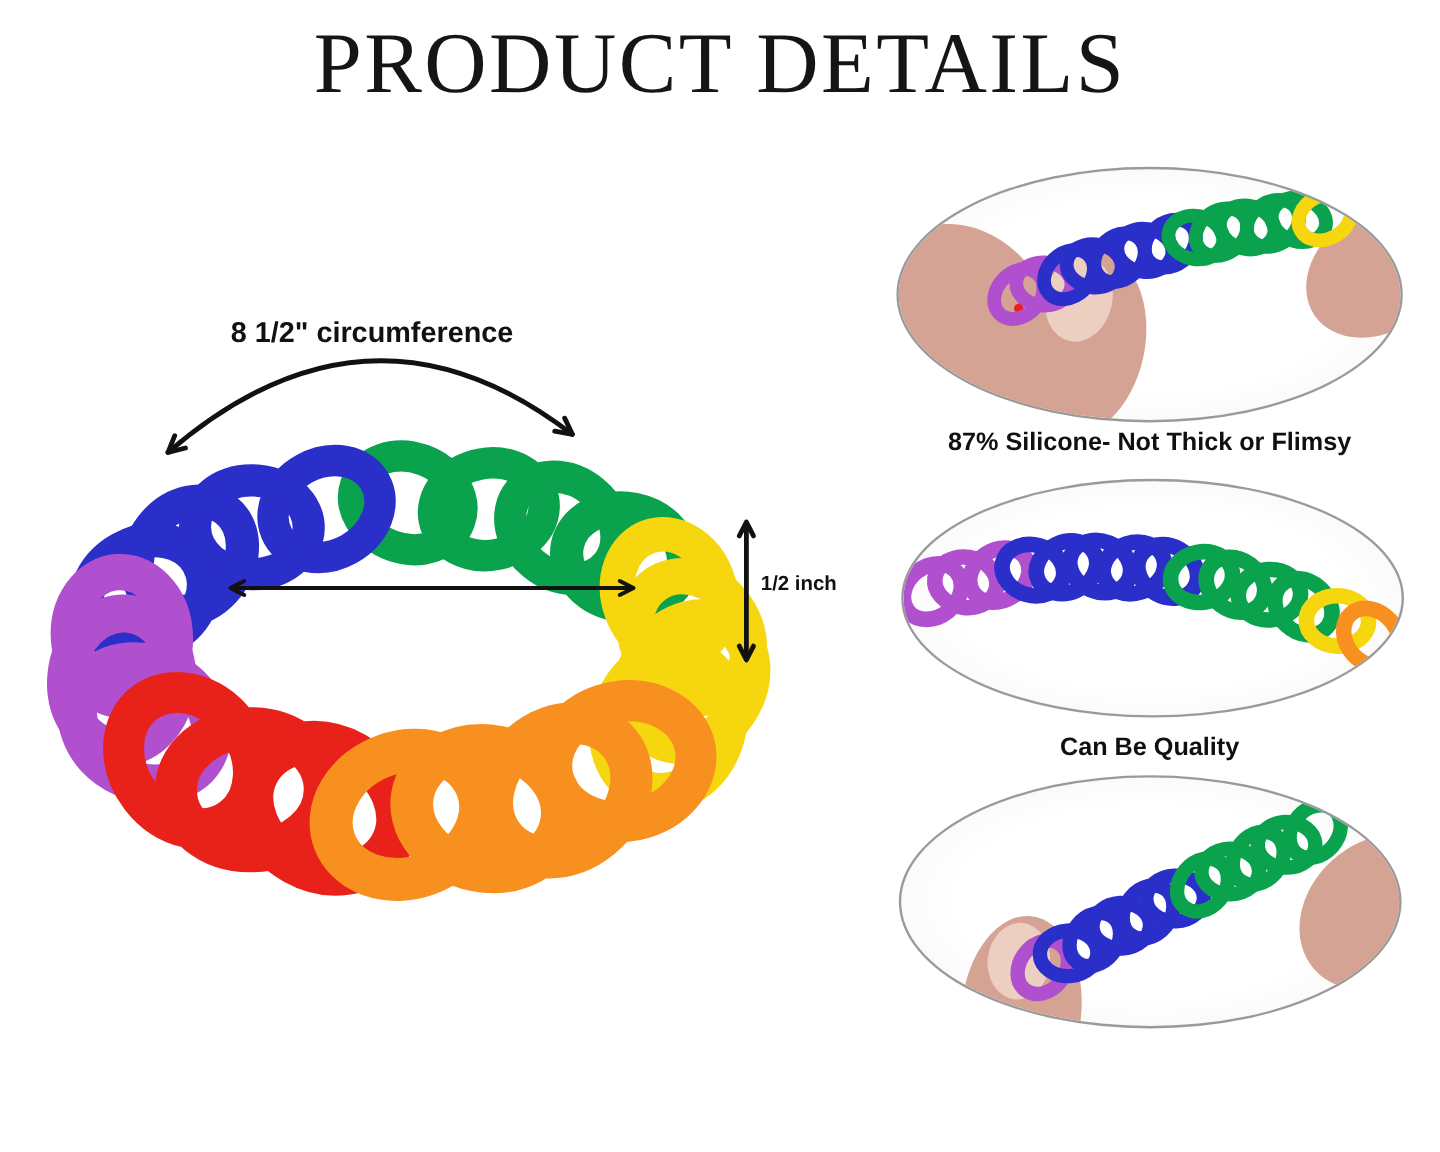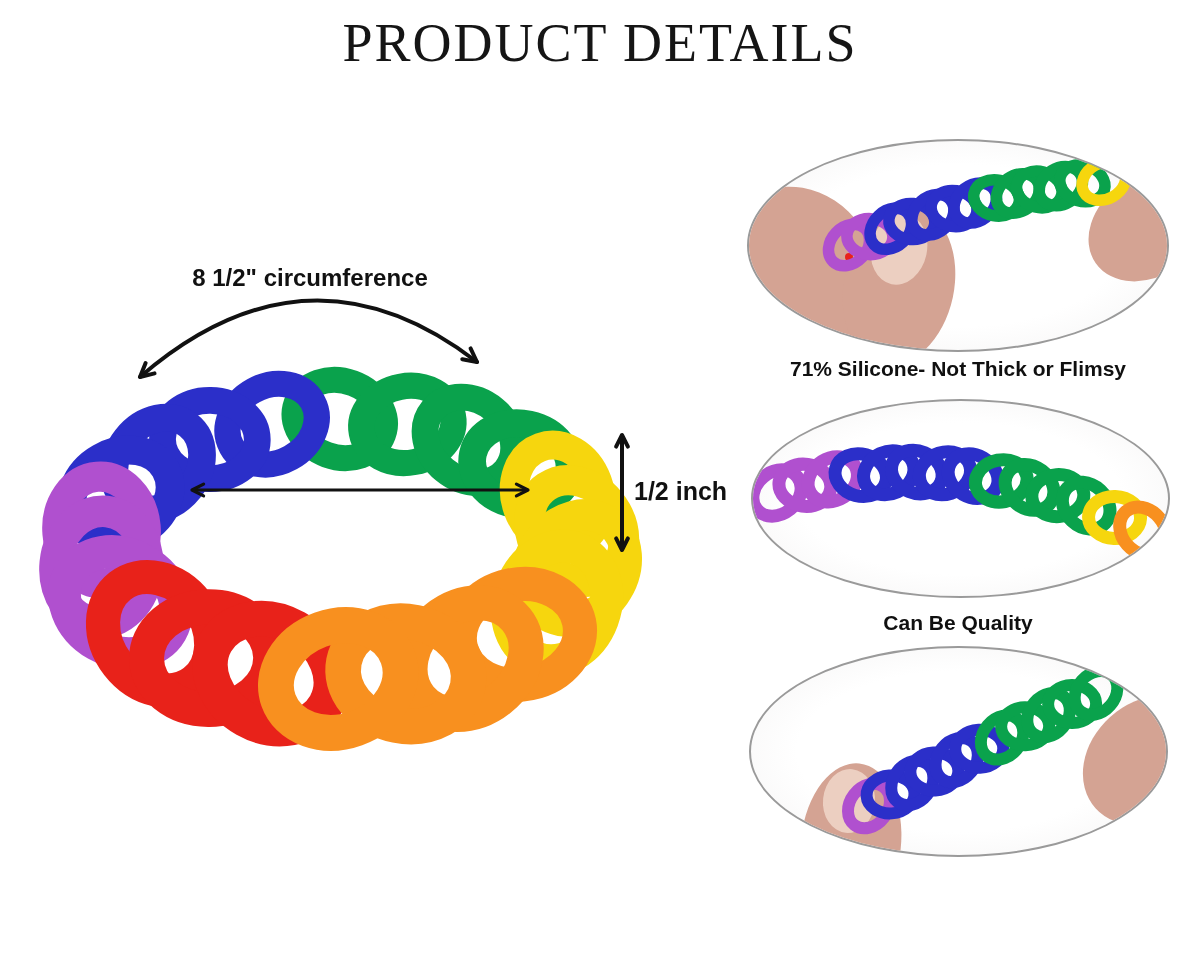--- a/index.html
+++ b/index.html
@@ -1,24 +1,24 @@
 <!DOCTYPE html>
 <html><head>
 <meta charset="utf-8">
 <style>
   html,body{margin:0;padding:0;background:#ffffff;}
   .page{position:relative;width:1200px;height:960px;background:#ffffff;overflow:hidden;
         font-family:"Liberation Sans",sans-serif;color:#141414;}
   .title{position:absolute;top:12px;left:0;width:100%;text-align:center;margin:0;
-         font-family:"Liberation Serif",serif;font-weight:400;font-size:54px;
+         font-family:"Liberation Serif",serif;font-weight:400;font-size:72px;
          letter-spacing:2px;color:#151515;}
   .mlabel{position:absolute;font-weight:700;font-size:24px;color:#111;white-space:nowrap;}
   .lbl-circ{left:140px;top:264px;width:340px;text-align:center;}
   .lbl-width{left:252px;top:459px;width:200px;text-align:center;z-index:6;}
-  .lbl-height{left:634px;top:477px;font-size:25px;z-index:6;}
+  .lbl-height{left:634px;top:477px;font-size:17px;z-index:6;}
   .bracelet-svg{position:absolute;left:28px;top:352px;width:715px;height:400px;}
   .annot-svg{position:absolute;left:0;top:240px;width:760px;height:560px;z-index:5;pointer-events:none;}
   .oval{position:absolute;border:2px solid #9a9a9a;border-radius:50%;overflow:hidden;
         background:radial-gradient(ellipse at center,#ffffff 55%,#f3f2f2 100%);}
   .oval svg{position:absolute;left:0;top:0;width:100%;height:100%;}
   .oval1{left:747px;top:139px;width:418px;height:209px;}
   .oval2{left:751px;top:399px;width:415px;height:195px;}
   .oval3{left:749px;top:646px;width:415px;height:207px;}
   .caption{position:absolute;left:742px;width:432px;text-align:center;
            font-weight:700;font-size:21px;color:#101010;white-space:nowrap;}
@@ -88,21 +88,21 @@
         <ellipse cx="205.03472222222223" cy="67.6111111111111" rx="23" ry="18" fill="none" stroke="#2b2fc9" stroke-width="11.5" transform="rotate(8.462325579197737 205.03472222222223 67.6111111111111)"></ellipse>
         <ellipse cx="226.25" cy="62" rx="23" ry="18" fill="none" stroke="#2b2fc9" stroke-width="11.5" transform="rotate(-38.089099338092296 226.25 62)"></ellipse>
         <ellipse cx="247.53472222222223" cy="56.94444444444444" rx="23" ry="18" fill="none" stroke="#0aa24c" stroke-width="11.5" transform="rotate(11.368476392658943 247.53472222222223 56.94444444444444)"></ellipse>
         <ellipse cx="268.8888888888889" cy="52.44444444444445" rx="23" ry="18" fill="none" stroke="#0aa24c" stroke-width="11.5" transform="rotate(-35.166764907137164 268.8888888888889 52.44444444444445)"></ellipse>
         <ellipse cx="290.3125" cy="48.5" rx="23" ry="18" fill="none" stroke="#0aa24c" stroke-width="11.5" transform="rotate(14.303303663854482 290.3125 48.5)"></ellipse>
         <ellipse cx="311.80555555555554" cy="45.111111111111114" rx="23" ry="18" fill="none" stroke="#0aa24c" stroke-width="11.5" transform="rotate(-32.223232489877276 311.80555555555554 45.111111111111114)"></ellipse>
         <ellipse cx="333.36805555555554" cy="42.27777777777778" rx="23" ry="18" fill="none" stroke="#0aa24c" stroke-width="11.5" transform="rotate(17.251685265287406 333.36805555555554 42.27777777777778)"></ellipse>
         <ellipse cx="355" cy="40" rx="23" ry="18" fill="none" stroke="#f6d60e" stroke-width="11.5" transform="rotate(-29.273895957351765 355 40)"></ellipse>
       </svg>
   </div>
-  <div class="caption cap1">71% Silicone- Not Thick or Flimsy</div>
+  <div class="caption cap1">87% Silicone- Not Thick or Flimsy</div>
 
   <div class="oval oval2">
     <svg id="oval2" viewBox="0 0 415 195">
         <ellipse cx="24" cy="92" rx="26" ry="21" fill="none" stroke="#b050cf" stroke-width="13" transform="rotate(-39.191662975259405 24 92)"></ellipse>
         <ellipse cx="51.86982248520711" cy="84.27218934911245" rx="26" ry="21" fill="none" stroke="#b050cf" stroke-width="13" transform="rotate(8.221431196831883 51.86982248520711 84.27218934911245)"></ellipse>
         <ellipse cx="79.7869822485207" cy="78.31952662721893" rx="26" ry="21" fill="none" stroke="#b050cf" stroke-width="13" transform="rotate(-32.27494596403704 79.7869822485207 78.31952662721893)"></ellipse>
         <ellipse cx="107.75147928994082" cy="74.14201183431952" rx="26" ry="21" fill="none" stroke="#2b2fc9" stroke-width="13" transform="rotate(15.295785800062225 107.75147928994082 74.14201183431952)"></ellipse>
         <ellipse cx="135.76331360946745" cy="71.7396449704142" rx="26" ry="21" fill="none" stroke="#2b2fc9" stroke-width="13" transform="rotate(-25.092754534147105 135.76331360946745 71.7396449704142)"></ellipse>
         <ellipse cx="163.8224852071006" cy="71.11242603550296" rx="26" ry="21" fill="none" stroke="#2b2fc9" stroke-width="13" transform="rotate(22.53117194997358 163.8224852071006 71.11242603550296)"></ellipse>
         <ellipse cx="191.92899408284023" cy="72.2603550295858" rx="26" ry="21" fill="none" stroke="#2b2fc9" stroke-width="13" transform="rotate(-17.861284007576632 191.92899408284023 72.2603550295858)"></ellipse>

